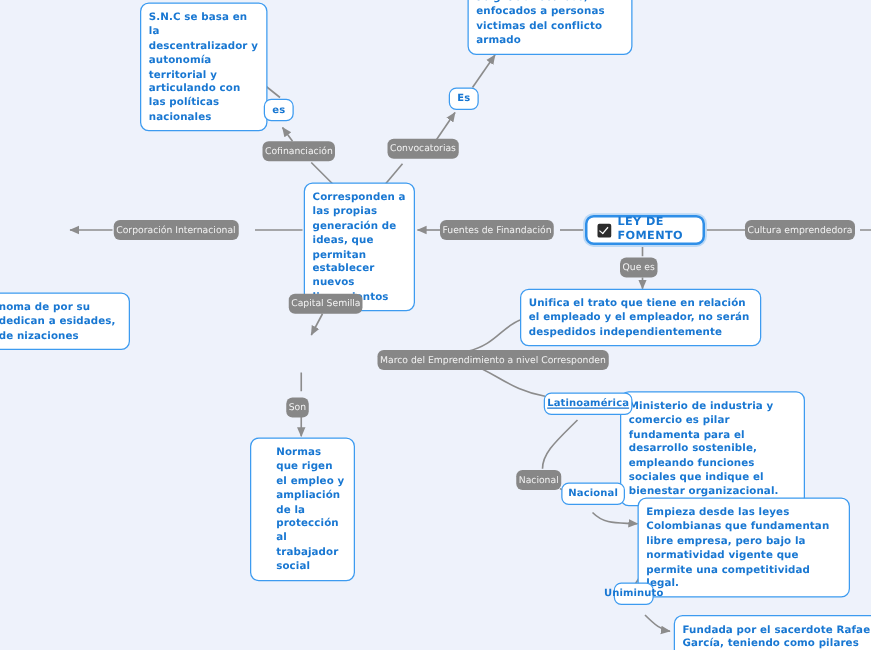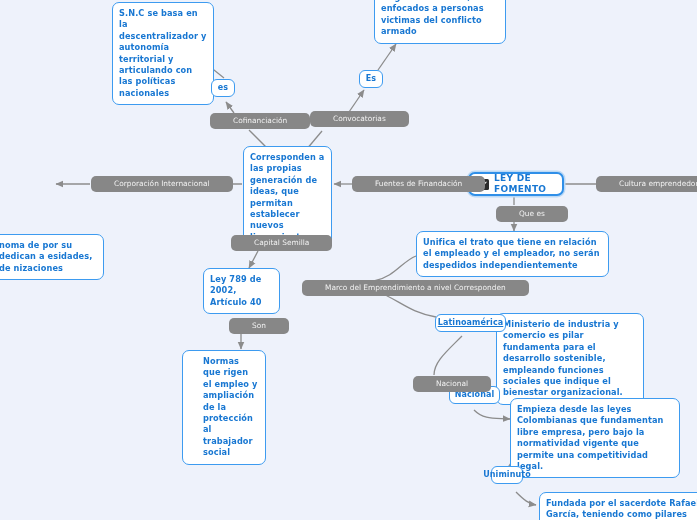--- a/index.html
+++ b/index.html
@@ -51,21 +51,21 @@
 
   
   .chip{
     position:absolute;
     box-sizing:border-box;
     background:#878787;
     color:#f2f2f2;
     border-radius:5px;
     font-size:7.4px;
     line-height:10px;
-    padding:3px 23px;
+    padding:3px 2px;
     white-space:nowrap;
     font-weight:normal;
     z-index:6;
     display:flex;align-items:center;justify-content:center;
   }
 
   
   .cb{
     width:11px;height:11px;flex:0 0 11px;
     background:#2b2b2b;
@@ -143,23 +143,22 @@
 
   <div class="node" style="left:199px;top:146px;width:89px;">Corresponden a las propias generación de ideas, que permitan establecer nuevos lineamientos</div>
 
   <div class="node center" style="left:424px;top:172px;width:96px;height:24px;">
     <span class="cb"></span>
     <span>LEY DE FOMENTO</span>
   </div>
 
   <div class="node" style="left:372px;top:231px;width:193px;">Unifica el trato que tiene en relación el empleado y el empleador, no serán despedidos independientemente</div>
 
-  <div class="node" style="left:159px;top:268px;width:77px;">Ley 789 de 2002, Artículo 40</div>
-
-  <div class="node" style="left:138px;top:350px;width:84px;padding-left:20px;">Normas que rigen el empleo y ampliación de la protección al trabajador social</div>
+
+  <div class="node" style="left:156px;top:350px;width:84px;padding-left:20px;">Normas que rigen el empleo y ampliación de la protección al trabajador social</div>
 
   <div class="node" style="left:452px;top:313px;width:148px;">Ministerio de industria y comercio es pilar fundamenta para el desarrollo sostenible, empleando funciones sociales que indique el bienestar organizacional.</div>
 
   <div class="node" style="left:466px;top:398px;width:170px;">Empieza desde las leyes Colombianas que fundamentan libre empresa, pero bajo la normatividad vigente que permite una competitividad legal.</div>
 
   <div class="node" style="left:495px;top:492px;width:178px;">Fundada por el sacerdote Rafael García, teniendo como pilares obtener un reconocimiento por su obra educativa y</div>
 
   <div class="node" style="left:-52px;top:234px;width:112px;">noma de  por su dedican a esidades, de nizaciones</div>
 
   <div class="node" style="left:672px;top:248px;width:80px;">Busc emp jóve ellos idea</div>

